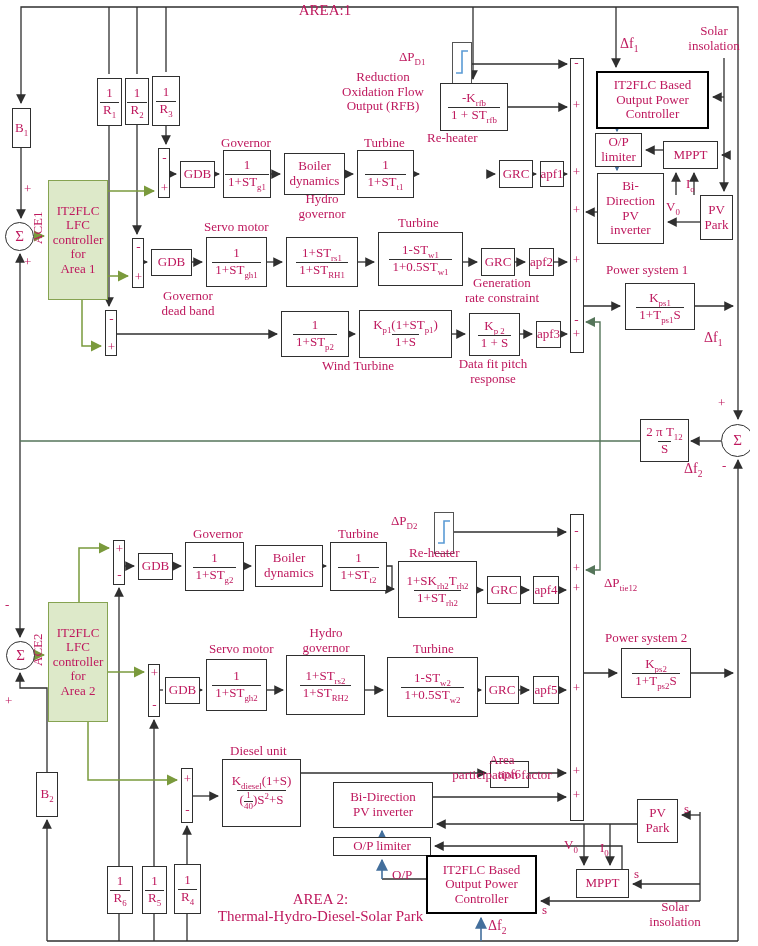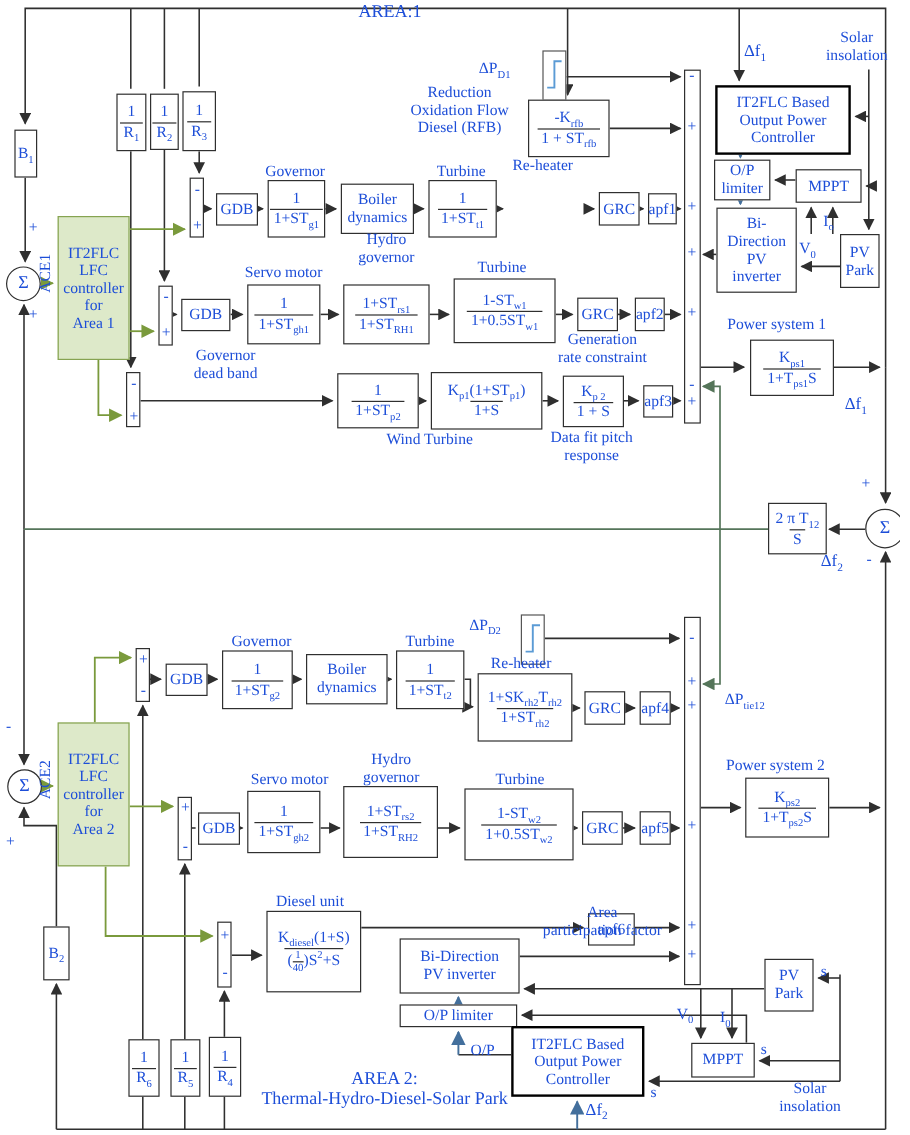--- a/index.html
+++ b/index.html
@@ -1,17 +1,17 @@
 <!DOCTYPE html>
 <html><head>
 <meta charset="utf-8">
 <style>
   html,body{margin:0;padding:0;background:#fff}
   #c{position:relative;width:750px;height:946px;background:#fff;overflow:hidden;
-     font-family:"Liberation Serif",serif;color:#1d4ed8}
+     font-family:"Liberation Serif",serif;color:#be185d}
   svg.wires{position:absolute;left:0;top:0;z-index:1}
   .b{position:absolute;box-sizing:border-box;border:1.4px solid #2f2f2f;background:#fff;
      display:flex;flex-direction:column;align-items:center;justify-content:center;
      text-align:center;font-size:13px;line-height:1.12;z-index:2}
   .bold{border:2.3px solid #000}
   .green{background:#dde9c9;border:1.2px solid #86a351}
   .fn{padding:0 3px}
   .fd{border-top:1.2px solid #2f2f2f;padding:0 3px;margin-top:1px}
   .l{position:absolute;font-size:13px;line-height:1.12;white-space:nowrap;z-index:3}
   .lc{text-align:center;white-space:normal}
@@ -285,21 +285,21 @@
       <span>apf3</span>
     </div>
 
 <div class="l" style="left:399px;top:50px"><span>ΔP<sub>D1</sub></span></div>
 <div class="step" style="left:452px;top:42px;width:20px;height:42px"><svg width="18" height="40">
         <polyline points="3,30 9,30 9,8 15,8" fill="none" stroke="#5b9bd5" stroke-width="1.6"></polyline>
       </svg></div>
 <div class="l lc" style="left:328px;top:70px;width:110px">
       <div>Reduction</div>
       <div>Oxidation Flow</div>
-      <div>Diesel (RFB)</div>
+      <div>Output (RFB)</div>
     </div>
 <div class="b" style="left:440px;top:83px;width:68px;height:48px">
       <span class="fn">-K<sub>rfb</sub></span>
       <span class="fd">1 + ST<sub>rfb</sub></span>
     </div>
 
 <div class="bar" style="left:570px;top:58px;width:14px;height:295px"></div>
 <div class="sign" style="left:570px;top:56px"><span>-</span></div>
 <div class="sign" style="left:570px;top:98px"><span>+</span></div>
 <div class="sign" style="left:570px;top:165px"><span>+</span></div>

